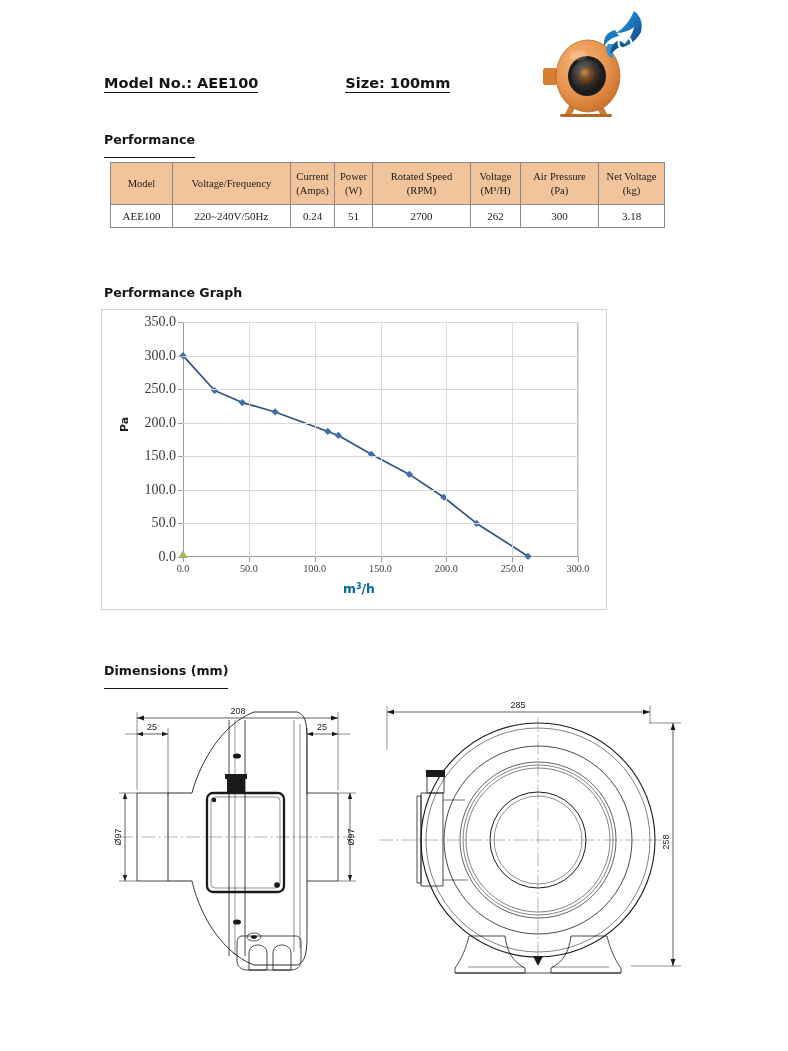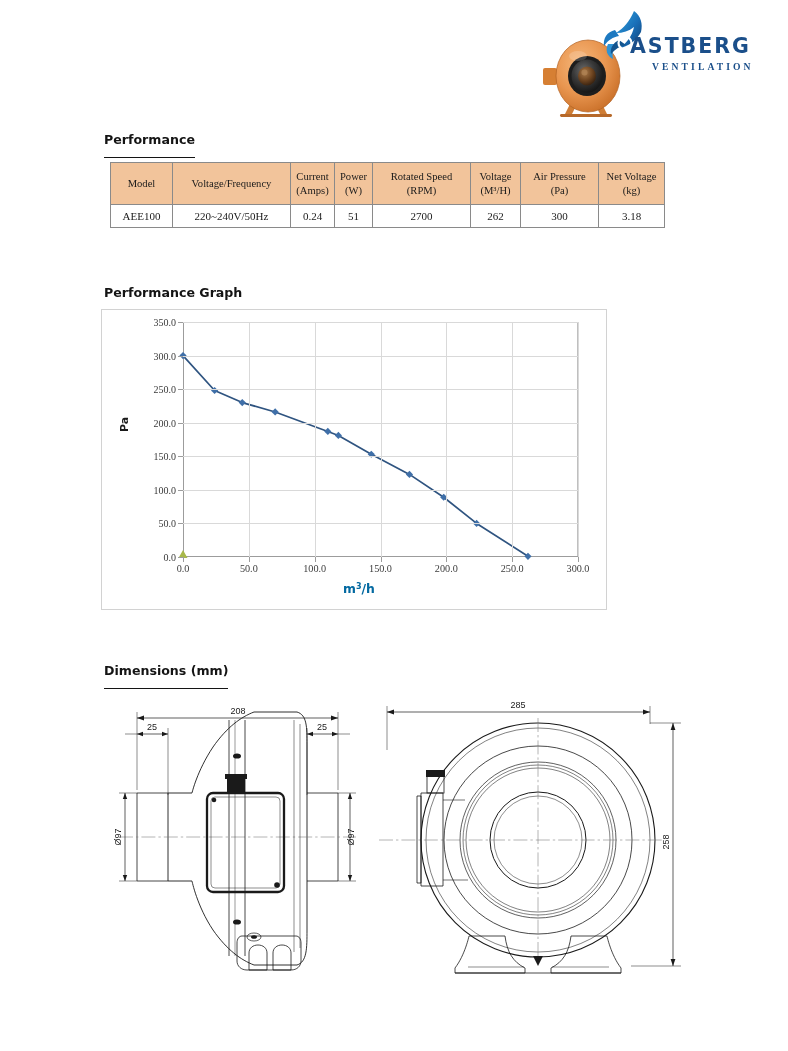--- a/index.html
+++ b/index.html
@@ -167,21 +167,21 @@
     position: absolute;
     left: 0; bottom: 0;
     width: 100%; height: 0;
     border-top: 1.4px solid #9c9c9c;
   }
   .ytick-lab {
     position: absolute;
     right: 100%;
     margin-right: 7px;
     font-family: "Liberation Serif", serif;
-    font-size: 10px;
+    font-size: 14px;
     color: #3a3a3a;
     white-space: nowrap;
     transform: translateY(-50%);
   }
   .ytick-mark {
     position: absolute;
     right: 100%;
     width: 5px; height: 0;
     border-top: 1.2px solid #9c9c9c;
   }
@@ -285,26 +285,27 @@
           <stop offset="100%" stop-color="#103f73"></stop>
         </linearGradient>
       </defs>
       <path d="M32 1 C27 12 22 18 14 23 C21 23 27 21 32 17 C30 26 25 33 17 38 C26 37 34 31 39 22 C41 14 39 6 32 1 Z" fill="url(#swG)"></path>
       <path d="M13 20 C5 22 1 28 2 36 C6 30 11 27 17 26 Z" fill="#1d79c0"></path>
       <path d="M6 34 C3 40 5 46 11 49 C10 43 11 38 15 34 Z" fill="#2f93d4"></path>
       <path d="M17 30 C11 33 8 38 9 44 C13 39 18 36 24 35 Z" fill="#14558f"></path>
       <circle cx="23" cy="33" r="6.5" fill="none" stroke="#ffffff" stroke-width="2.2"></circle>
     </svg>
 
-    <div class="logo-wordmark">
-      <div class="logo-name">ASTBERG</div>
-      <div class="logo-sub">VENTILATION</div>
-    </div>
   </div>
 
+  <div class="model-line">
+    <span class="lbl">Model No.: AEE100</span>
+    <span class="gap"></span>
+    <span class="lbl">Size: 100mm</span>
+  </div>
 </div>
 
 <div class="sec-head" style="left:104px; top:132px;">
   <span>Performance</span>
 </div>
 
 <table class="perf-table">
   <colgroup>
     <col style="width:62px">
       <col style="width:118px">

